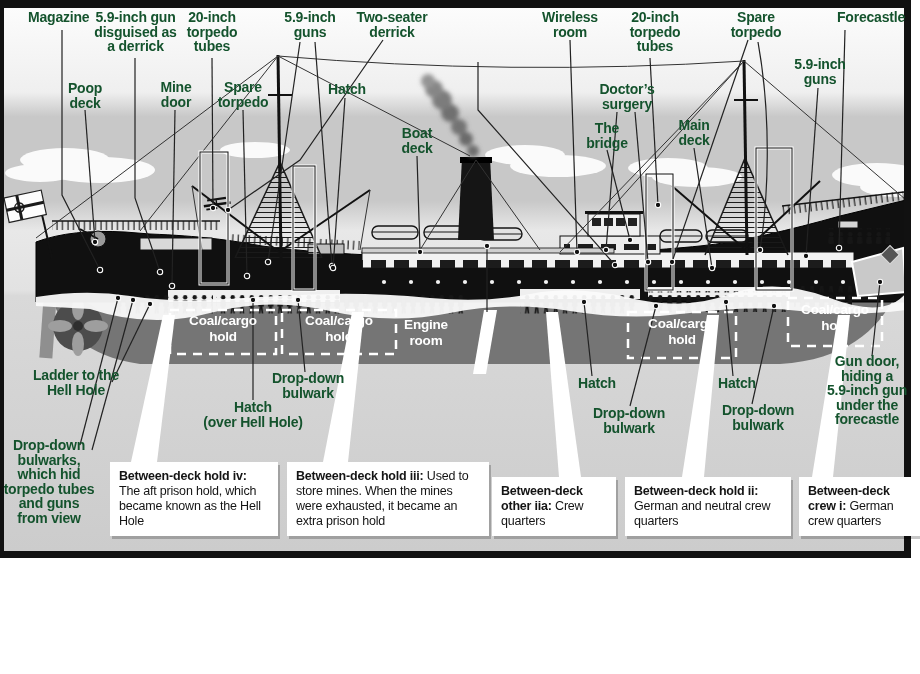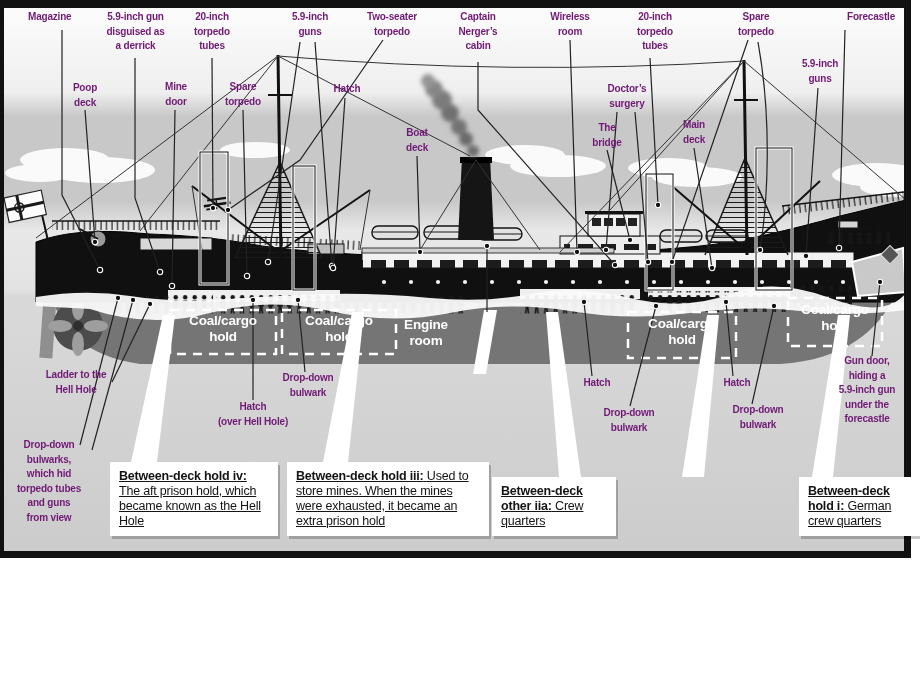--- a/index.html
+++ b/index.html
@@ -1,25 +1,25 @@
 <!DOCTYPE html>
 <html><head>
 <meta charset="utf-8">
 <style>
   html,body{margin:0;padding:0;background:#fff;}
   #stage{position:relative;width:920px;height:674px;background:#fff;overflow:hidden;
          font-family:"Liberation Sans", sans-serif;}
   #art{position:absolute;left:0;top:0;}
-  .lbl{position:absolute;font-weight:bold;font-size:10px;line-height:14.5px;color:#701a75;
+  .lbl{position:absolute;font-weight:bold;font-size:14px;line-height:14.5px;color:#14532d;
        text-align:center;white-space:pre-line;letter-spacing:-0.2px;}
   .lbl.left{text-align:left;}
   .holdlbl{position:absolute;color:#ffffff;font-weight:bold;font-size:13.5px;line-height:16px;
        text-align:center;white-space:pre-line;letter-spacing:-0.2px;}
   .cbox{position:absolute;background:#ffffff;padding:7px 9px;font-size:12.5px;line-height:15px;
-       color:#141414;box-shadow:2px 3px 0 rgba(0,0,0,0.22);letter-spacing:-0.2px;text-decoration:underline;}
+       color:#141414;box-shadow:2px 3px 0 rgba(0,0,0,0.22);letter-spacing:-0.2px;}
   .cbox b{font-weight:bold;}
 </style>
 </head>
 <body>
 
 <div id="stage">
 
 <svg id="art" width="920" height="674" viewBox="0 0 920 674">
   <defs>
     <linearGradient id="bgGrad" x1="0" y1="0" x2="0" y2="1">
@@ -289,24 +289,21 @@
 <div class="lbl left" style="left:28px;top:10px;width:72px">Magazine</div>
 <div class="lbl" style="left:88px;top:10px;width:95px">5.9-inch gun
 disguised as
 a derrick</div>
 <div class="lbl" style="left:175px;top:10px;width:74px">20-inch
 torpedo
 tubes</div>
 <div class="lbl" style="left:272px;top:10px;width:76px">5.9-inch
 guns</div>
 <div class="lbl" style="left:348px;top:10px;width:88px">Two-seater
-torpedo</div>
-<div class="lbl" style="left:438px;top:10px;width:80px">Captain
-Nerger’s
-cabin</div>
+derrick</div>
 <div class="lbl" style="left:532px;top:10px;width:76px">Wireless
 room</div>
 <div class="lbl" style="left:618px;top:10px;width:74px">20-inch
 torpedo
 tubes</div>
 <div class="lbl" style="left:718px;top:10px;width:76px">Spare
 torpedo</div>
 <div class="lbl" style="left:833px;top:10px;width:76px">Forecastle</div>
 
 <div class="lbl" style="left:55px;top:81px;width:60px">Poop
@@ -367,18 +364,22 @@
   <span>The aft prison hold, which became known as the Hell Hole</span>
 </div>
 <div class="cbox" style="left:287px;top:462px;width:184px">
   <b>Between-deck hold iii:</b>
   <span>Used to store mines. When the mines were exhausted, it became an extra prison hold</span>
 </div>
 <div class="cbox" style="left:492px;top:477px;width:106px">
   <b>Between-deck other iia:</b>
   <span>Crew quarters</span>
 </div>
+<div class="cbox" style="left:625px;top:477px;width:148px">
+  <b>Between-deck hold ii:</b>
+  <span>German and neutral crew quarters</span>
+</div>
 <div class="cbox" style="left:799px;top:477px;width:108px">
-  <b>Between-deck hold i:</b>
+  <b>Between-deck crew i:</b>
   <span>German crew quarters</span>
 </div>
 
 </div>
 
 </body></html>

